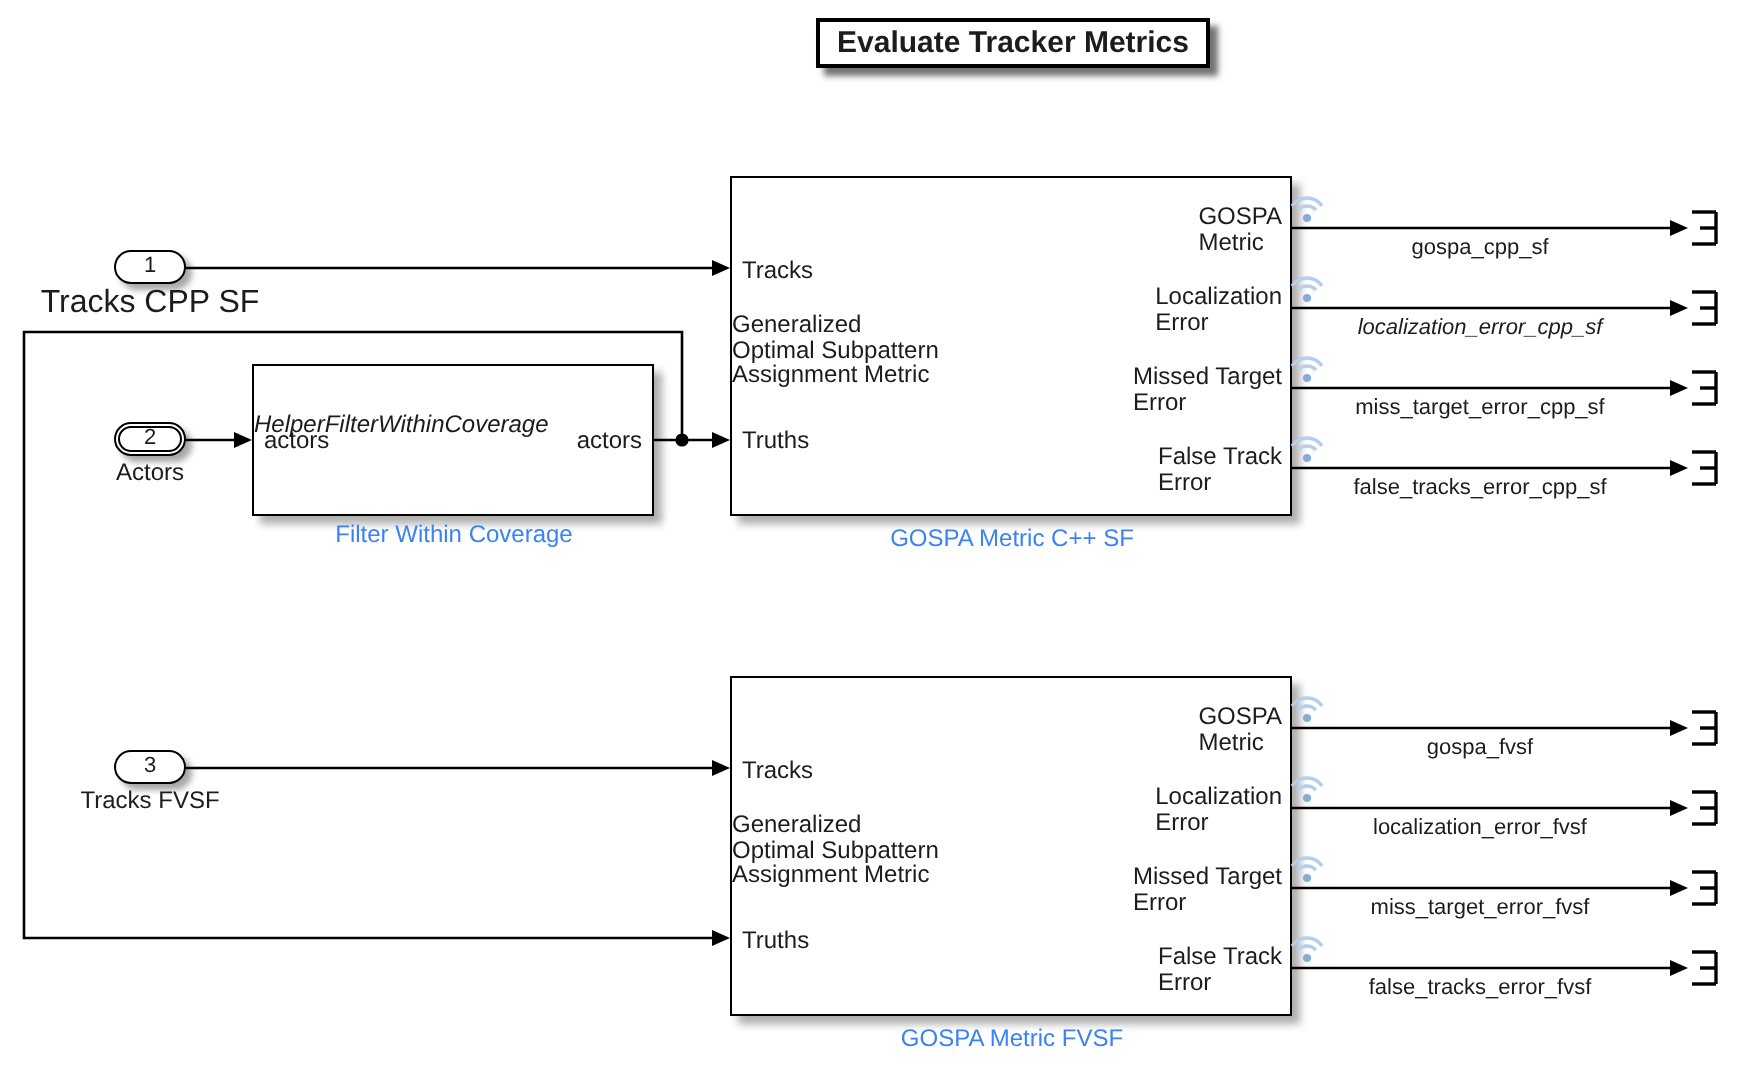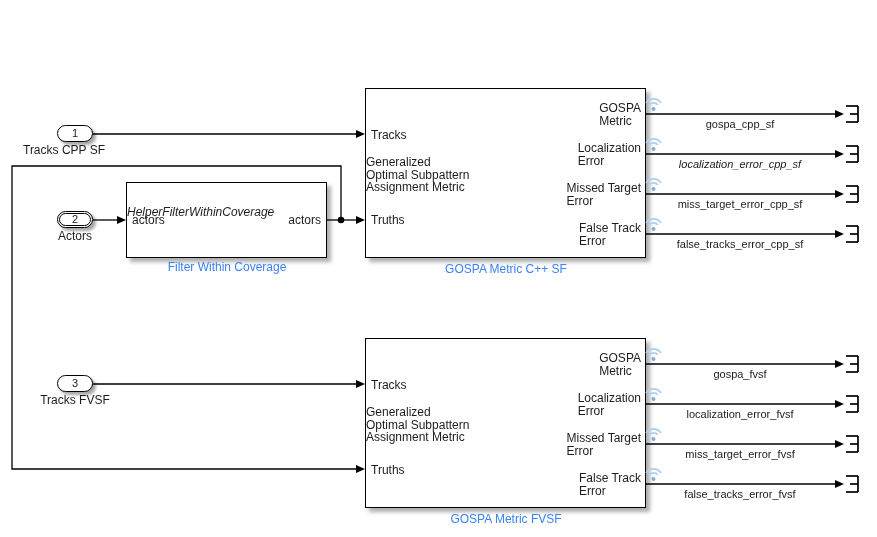--- a/index.html
+++ b/index.html
@@ -47,25 +47,26 @@
     position: absolute; font-size: 11px; white-space: nowrap;
     transform: translateX(-50%); color: #1c1c1c;
   }
   svg.overlay { position: absolute; left: 0; top: 0; }
 </style>
 </head>
 <body>
 
 <div id="canvas">
 
+  <div class="title-box">Evaluate Tracker Metrics</div>
 
   <div class="inport" style="left:57px; top:125px;">
     <div class="num">1</div>
   </div>
-  <div class="sig-lbl" style="left:64px; top:143px; font-size:12px;">Tracks CPP SF</div>
+  <div class="sig-lbl" style="left:75px; top:143px; font-size:16px;">Tracks CPP SF</div>
 
   <div class="inport" style="left:57px; top:211px;">
     <div class="ring"></div>
     <div class="num">2</div>
   </div>
   <div class="sig-lbl" style="left:75px; top:229px; font-size:12px;">Actors</div>
 
   <div class="inport" style="left:57px; top:375px;">
     <div class="num">3</div>
   </div>

